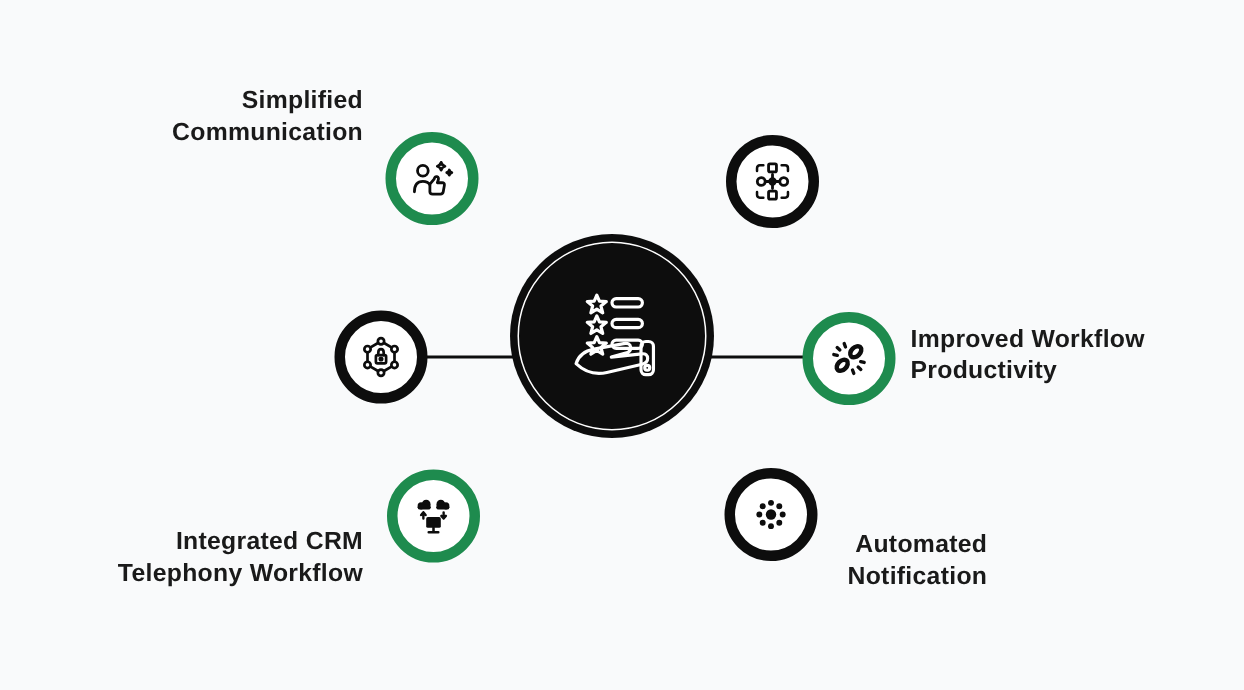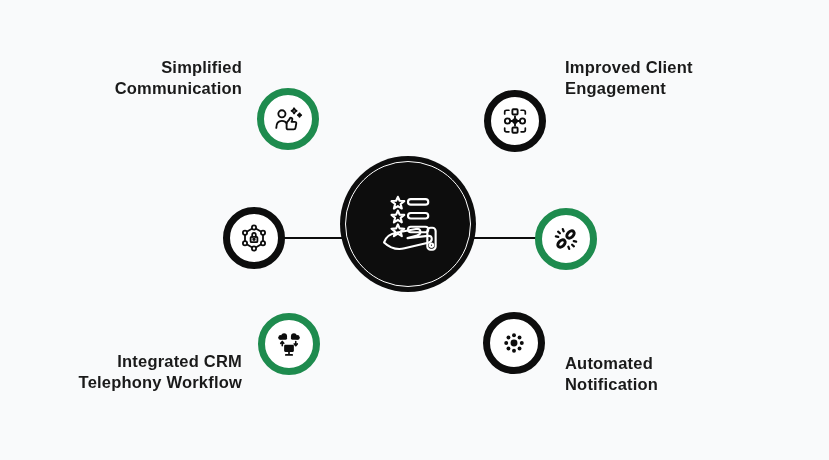--- a/index.html
+++ b/index.html
@@ -55,22 +55,20 @@
   <div class="circle ring-green" style="left:257px; top:88px;">
     <svg viewBox="0 0 32 32" width="30" height="30" fill="none" stroke="currentColor" stroke-width="2" stroke-linecap="round" stroke-linejoin="round">
       <circle cx="9.5" cy="10.5" r="3.8"></circle>
       <path d="M3.5 25.5 q0 -7.5 6 -7.5 q3.5 0 5 2.5"></path>
       <path d="M14.5 25.5 v-5.5 l3 -3.5 q0.5 -2.2 2 -1.8 q1.6 0.4 0.9 2.6 l-0.6 1.7 h3.4 q1.9 0 1.6 1.9 l-0.8 4.6 q-0.3 1.6 -1.9 1.6 h-5.6 q-2 0 -2 -1.6 Z"></path>
       <path d="M22.5 4.6 q0.6 2.1 2.7 2.7 q-2.1 0.6 -2.7 2.7 q-0.6 -2.1 -2.7 -2.7 q2.1 -0.6 2.7 -2.7 Z"></path>
       <path d="M28.3 10 q0.4 1.4 1.8 1.8 q-1.4 0.4 -1.8 1.8 q-0.4 -1.4 -1.8 -1.8 q1.4 -0.4 1.8 -1.8 Z" fill="currentColor"></path>
     </svg>
   </div>
 
-  <div class="label" style="top:57px; left:565px;">Improved Client
-Engagement</div>
   <div class="circle ring-black" style="left:484px; top:90px;">
     <svg viewBox="0 0 32 32" width="30" height="30" fill="none" stroke="currentColor" stroke-width="2" stroke-linecap="round" stroke-linejoin="round">
       <path d="M11 16 h10 M16 11 v10"></path>
       <circle cx="16" cy="16" r="2"></circle>
       <circle cx="8" cy="16" r="2.8"></circle>
       <circle cx="24" cy="16" r="2.8"></circle>
       <rect x="13.2" y="3.5" width="5.6" height="5.6" rx="1"></rect>
       <rect x="13.2" y="22.9" width="5.6" height="5.6" rx="1"></rect>
       <path d="M9.5 4.5 h-2.5 q-2 0 -2 2 v2 M22.5 4.5 h2.5 q2 0 2 2 v2 M9.5 27.5 h-2.5 q-2 0 -2 -2 v-2 M22.5 27.5 h2.5 q2 0 2 -2 v-2" stroke-width="1.8"></path>
     </svg>
@@ -86,20 +84,22 @@
         <circle cx="16" cy="26.5" r="2.1"></circle>
           <circle cx="7" cy="21.25" r="2.1"></circle>
           <circle cx="7" cy="10.75" r="2.1"></circle>
       </g>
       <rect x="12.6" y="14.8" width="6.8" height="5.4" rx="1"></rect>
       <path d="M14.2 14.8 v-1.7 q0 -2.3 1.8 -2.3 q1.8 0 1.8 2.3 v1.7"></path>
       <circle cx="16" cy="17.3" r="0.8" fill="currentColor"></circle>
     </svg>
   </div>
 
+  <div class="label" style="top:216px; left:607px;">Improved Workflow
+Productivity</div>
   <div class="circle ring-green" style="left:535px; top:208px;">
     <svg viewBox="0 0 32 32" width="30" height="30" fill="none" stroke="currentColor" stroke-linecap="round">
       <ellipse cx="20.8" cy="11.2" rx="4.6" ry="3.1" transform="rotate(-45 20.8 11.2)" stroke-width="3.2"></ellipse>
       <ellipse cx="11.2" cy="20.8" rx="4.6" ry="3.1" transform="rotate(-45 11.2 20.8)" stroke-width="3.2"></ellipse>
       <path d="M12.6 5.4 l0.9 2.4 M7.6 8.2 l1.9 1.7 M5.2 13.2 l2.5 0.6 M19.4 26.6 l-0.9 -2.4 M24.4 23.8 l-1.9 -1.7 M26.8 18.8 l-2.5 -0.6" stroke-width="2.4"></path>
     </svg>
   </div>
 
   <div class="label align-right" style="top:351px; right:587px;">Integrated CRM
 Telephony Workflow</div>
@@ -110,21 +110,21 @@
         <rect x="4.7" y="8" width="9.4" height="3.4" rx="1.7"></rect>
       <circle cx="21.2" cy="7.6" r="3.1"></circle>
         <circle cx="24.8" cy="8.8" r="2.5"></circle>
         <rect x="17.9" y="8" width="9.4" height="3.4" rx="1.7"></rect>
       <rect x="10.8" y="16.8" width="10.4" height="7.6" rx="1.2"></rect>
       <path d="M16 24.4 v2.4 M12.6 27.6 h6.8" stroke="currentColor" stroke-width="1.8" fill="none" stroke-linecap="round"></path>
       <path d="M8.8 17.8 v-4 M8.8 13.4 l-1.6 1.9 M8.8 13.4 l1.6 1.9 M23.2 13.4 v4 M23.2 17.8 l-1.6 -1.9 M23.2 17.8 l1.6 -1.9" stroke="currentColor" stroke-width="1.7" fill="none" stroke-linecap="round" stroke-linejoin="round"></path>
     </svg>
   </div>
 
-  <div class="label" style="top:353px; left:565px;">Automated
+  <div class="label" style="top:353px; left:565px;text-align:right;">Automated
 Notification</div>
   <div class="circle ring-black" style="left:483px; top:312px;">
     <svg viewBox="0 0 32 32" width="30" height="30" fill="currentColor">
       <circle cx="16" cy="16" r="3.7"></circle>
       <circle cx="24.3" cy="16" r="2.1"></circle>
         <circle cx="21.9" cy="21.9" r="2.1"></circle>
         <circle cx="16" cy="24.3" r="2.1"></circle>
       <circle cx="10.1" cy="21.9" r="2.1"></circle>
         <circle cx="7.7" cy="16" r="2.1"></circle>
         <circle cx="10.1" cy="10.1" r="2.1"></circle>

